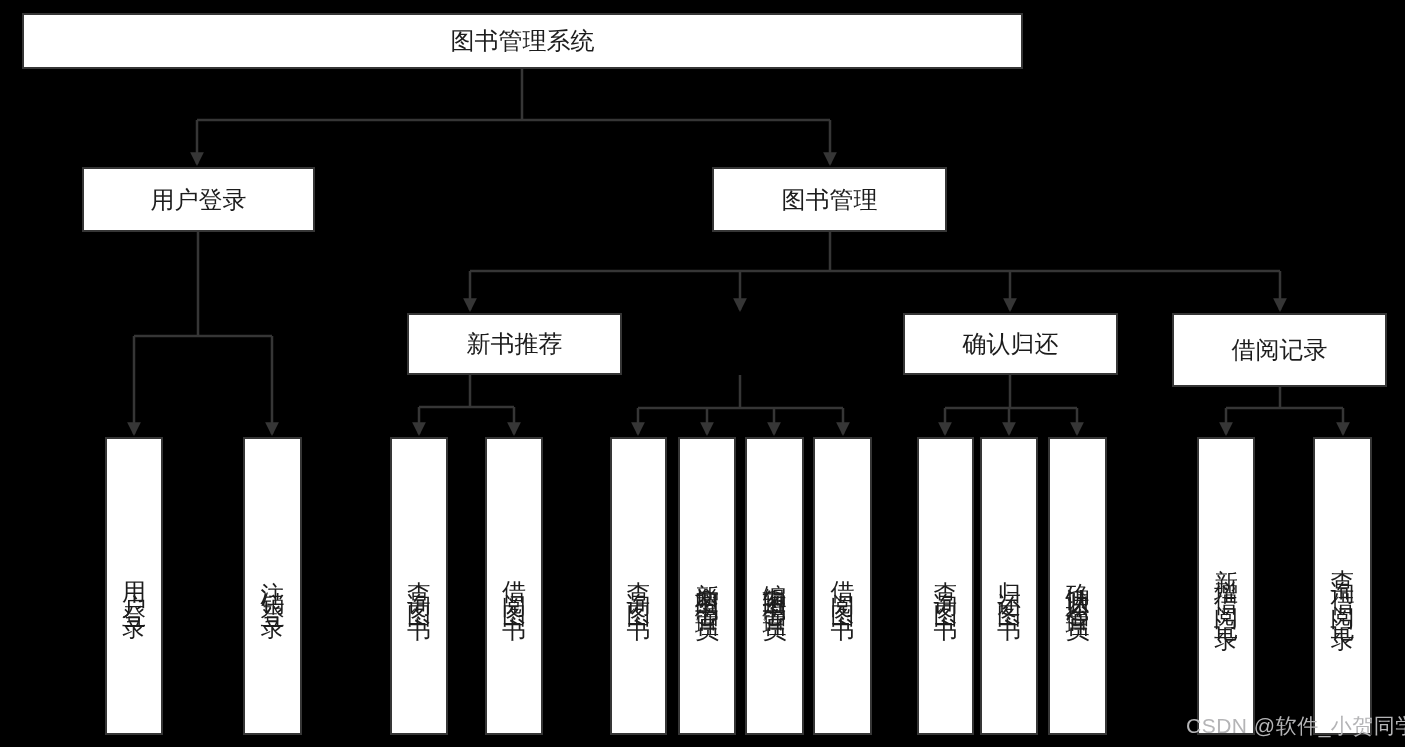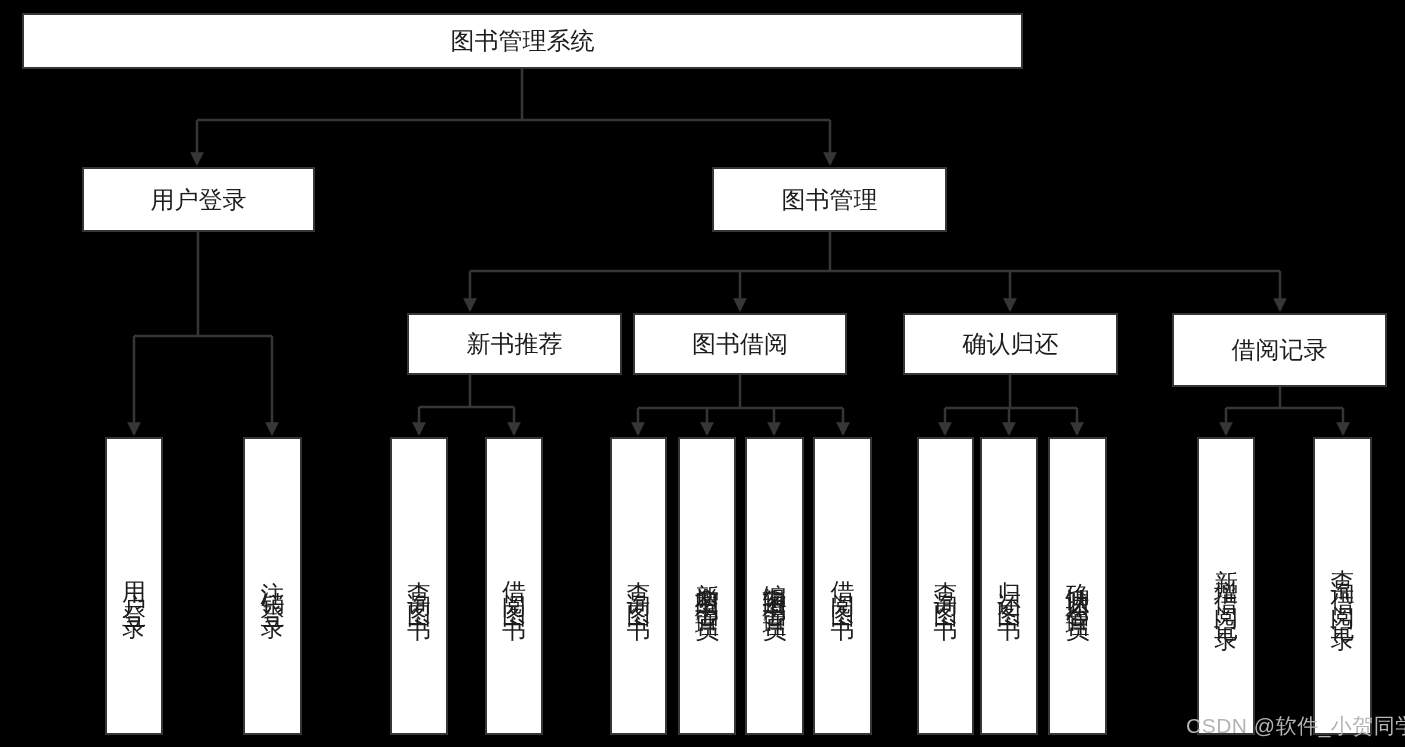--- a/index.html
+++ b/index.html
@@ -99,21 +99,20 @@
     <path class="ar" d="M1226 408 V434"></path>
     <path class="ar" d="M1343 408 V434"></path>
   </svg>
 
   <div class="box" id="root">图书管理系统</div>
 
   <div class="box" id="n-user-login">用户登录</div>
   <div class="box" id="n-book-mgmt">图书管理</div>
 
   <div class="box" id="n-sec-0">新书推荐</div>
-  <div class="box" id="n-sec-1">图书借阅</div>
   <div class="box" id="n-sec-2">确认归还</div>
   <div class="box" id="n-sec-3">借阅记录</div>
 
   <div class="box vbox leaf" id="lf-a0">用户登录</div>
   <div class="box vbox leaf" id="lf-a1">注销登录</div>
 
   <div class="box vbox leaf" id="lf-b0">查询图书</div>
   <div class="box vbox leaf" id="lf-b1">借阅图书</div>
 
   <div class="box vbox leaf" id="lf-c0">查询图书</div>

